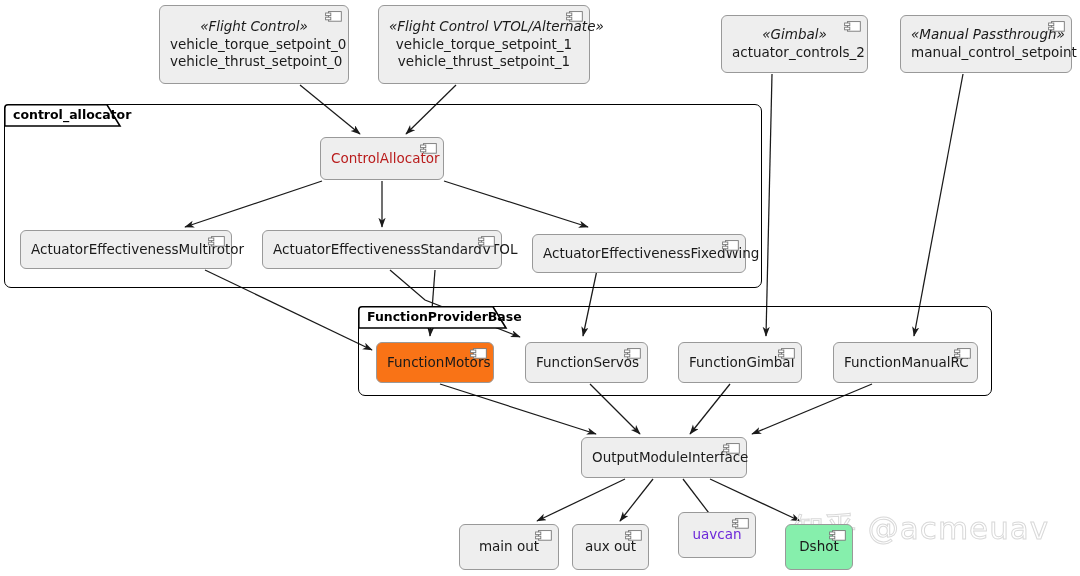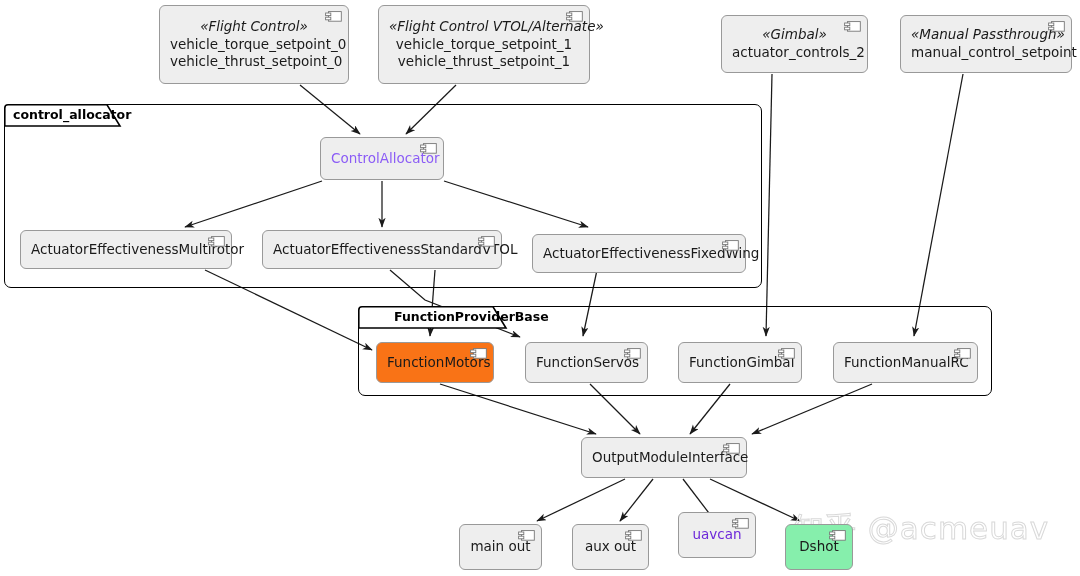--- a/index.html
+++ b/index.html
@@ -157,21 +157,21 @@
         <svg class="frame-tab-svg" width="120" height="25">
           <path d="M 0.8 22 L 0.8 4 Q 0.8 0.8 4 0.8 L 103 0.8 L 116 22 Z" fill="#ffffff" stroke="#000000" stroke-width="1.6"></path>
         </svg>
         <div class="frame-tab" style="background: transparent; width: 116px;">control_allocator</div>
       </div>
       <div class="frame" style="left: 358px; top: 306px; width: 634px; height: 90px;">
         <div class="frame-body"></div>
         <svg class="frame-tab-svg" width="152" height="25">
           <path d="M 0.8 22 L 0.8 4 Q 0.8 0.8 4 0.8 L 135 0.8 L 148 22 Z" fill="#ffffff" stroke="#000000" stroke-width="1.6"></path>
         </svg>
-        <div class="frame-tab" style="background: transparent; width: 148px; margin-left: 27px;">FunctionProviderBase</div>
+        <div class="frame-tab" style="background: transparent; width: 148px;">FunctionProviderBase</div>
       </div>
     </div>
   <div id="node-layer">
       <div class="node" style="left: 159px; top: 5px; width: 190px; height: 79px; background: rgb(238, 238, 238); border-color: rgb(153, 153, 153); color: rgb(26, 26, 26);">
         <svg class="comp-icon" viewBox="0 0 17 11">
           <rect x="3.5" y="0.6" width="12.8" height="9.6" fill="#ffffff" stroke="#777" stroke-width="0.9"></rect>
           <rect x="0.6" y="2.0" width="5.2" height="2.6" fill="#ffffff" stroke="#777" stroke-width="0.9"></rect>
           <rect x="0.6" y="6.2" width="5.2" height="2.6" fill="#ffffff" stroke="#777" stroke-width="0.9"></rect>
         </svg>
         <div class="lines">
@@ -207,21 +207,21 @@
         <svg class="comp-icon" viewBox="0 0 17 11">
           <rect x="3.5" y="0.6" width="12.8" height="9.6" fill="#ffffff" stroke="#777" stroke-width="0.9"></rect>
           <rect x="0.6" y="2.0" width="5.2" height="2.6" fill="#ffffff" stroke="#777" stroke-width="0.9"></rect>
           <rect x="0.6" y="6.2" width="5.2" height="2.6" fill="#ffffff" stroke="#777" stroke-width="0.9"></rect>
         </svg>
         <div class="lines">
           <div class="stereo">«Manual Passthrough»</div>
           <div class="nline">manual_control_setpoint</div>
         </div>
       </div>
-      <div class="node" style="left: 320px; top: 137px; width: 124px; height: 43px; background: rgb(238, 238, 238); border-color: rgb(153, 153, 153); color: #8b5cf6;">
+      <div class="node" style="left: 320px; top: 137px; width: 124px; height: 43px; background: rgb(238, 238, 238); border-color: rgb(153, 153, 153); color: #b91c1c;">
         <svg class="comp-icon" viewBox="0 0 17 11">
           <rect x="3.5" y="0.6" width="12.8" height="9.6" fill="#ffffff" stroke="#777" stroke-width="0.9"></rect>
           <rect x="0.6" y="2.0" width="5.2" height="2.6" fill="#ffffff" stroke="#777" stroke-width="0.9"></rect>
           <rect x="0.6" y="6.2" width="5.2" height="2.6" fill="#ffffff" stroke="#777" stroke-width="0.9"></rect>
         </svg>
         <div class="lines">
           <div class="nline">ControlAllocator</div>
         </div>
       </div>
       <div class="node" style="left: 20px; top: 230px; width: 212px; height: 39px; background: rgb(238, 238, 238); border-color: rgb(153, 153, 153); color: rgb(26, 26, 26);">
@@ -297,21 +297,21 @@
       <div class="node" style="left: 581px; top: 437px; width: 166px; height: 41px; background: rgb(238, 238, 238); border-color: rgb(153, 153, 153); color: rgb(26, 26, 26);">
         <svg class="comp-icon" viewBox="0 0 17 11">
           <rect x="3.5" y="0.6" width="12.8" height="9.6" fill="#ffffff" stroke="#777" stroke-width="0.9"></rect>
           <rect x="0.6" y="2.0" width="5.2" height="2.6" fill="#ffffff" stroke="#777" stroke-width="0.9"></rect>
           <rect x="0.6" y="6.2" width="5.2" height="2.6" fill="#ffffff" stroke="#777" stroke-width="0.9"></rect>
         </svg>
         <div class="lines">
           <div class="nline">OutputModuleInterface</div>
         </div>
       </div>
-      <div class="node" style="left: 459px; top: 524px; width: 83px; height: 46px; background: rgb(238, 238, 238); border-color: rgb(153, 153, 153); color: rgb(26, 26, 26); align-items: flex-end;">
+      <div class="node" style="left: 459px; top: 524px; width: 100px; height: 46px; background: rgb(238, 238, 238); border-color: rgb(153, 153, 153); color: rgb(26, 26, 26); align-items: flex-end;">
         <svg class="comp-icon" viewBox="0 0 17 11">
           <rect x="3.5" y="0.6" width="12.8" height="9.6" fill="#ffffff" stroke="#777" stroke-width="0.9"></rect>
           <rect x="0.6" y="2.0" width="5.2" height="2.6" fill="#ffffff" stroke="#777" stroke-width="0.9"></rect>
           <rect x="0.6" y="6.2" width="5.2" height="2.6" fill="#ffffff" stroke="#777" stroke-width="0.9"></rect>
         </svg>
         <div class="lines">
           <div class="nline">main out</div>
         </div>
       </div>
       <div class="node" style="left: 572px; top: 524px; width: 77px; height: 46px; background: rgb(238, 238, 238); border-color: rgb(153, 153, 153); color: rgb(26, 26, 26); align-items: flex-end;">

